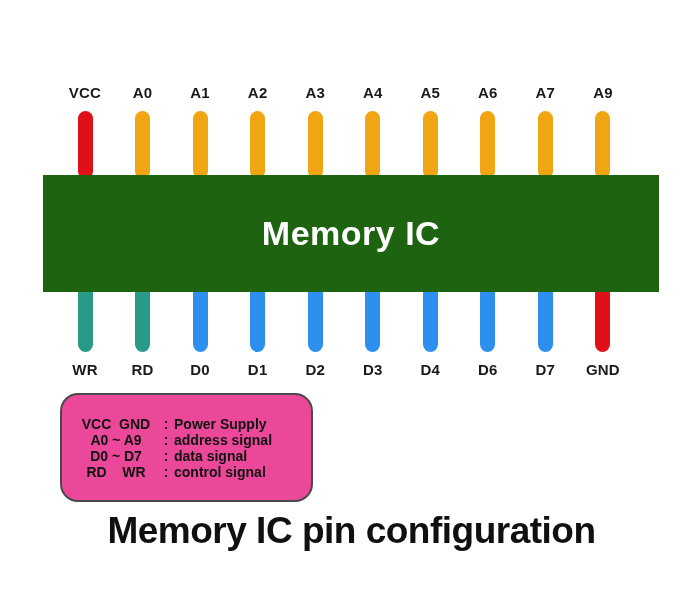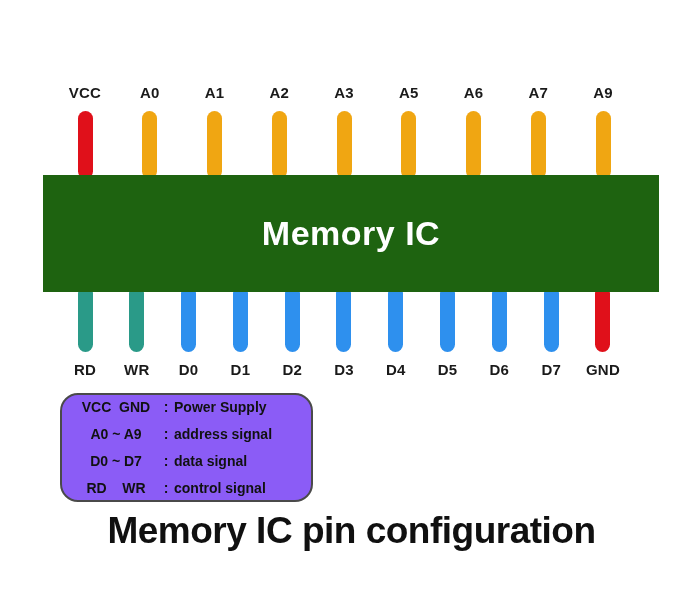--- a/index.html
+++ b/index.html
@@ -18,22 +18,22 @@
   .top .pin{height:68px;}
   .bottom .pin{height:66px;}
   .chip{
     position:absolute;left:43px;top:175px;width:616px;height:117px;z-index:3;
     display:flex;align-items:center;justify-content:center;
   }
   .chip-label{color:#ffffff;font-size:34px;font-weight:bold;letter-spacing:.5px;}
   .legend{
     position:absolute;left:60px;top:393px;width:253px;height:109px;
     border:2px solid #4a4a4a;border-radius:18px;box-sizing:border-box;
-    display:flex;flex-direction:column;justify-content:space-between;
-    padding:4px 10px;background:#8b5cf6;
+    display:flex;flex-direction:column;justify-content:center;
+    padding:4px 10px;background:#ec4899;
   }
   .legend-row{display:flex;align-items:center;font-size:14px;font-weight:bold;color:#111;}
   .legend-names{width:88px;text-align:center;white-space:pre;}
   .legend-sep{width:12px;text-align:center;}
   .legend-desc{margin-left:2px;white-space:pre;}
   .title{
     position:absolute;left:0;top:510px;width:100%;text-align:center;
     font-size:37px;font-weight:bold;color:#101010;letter-spacing:-0.5px;
   }
 </style>
@@ -57,20 +57,24 @@
     </div>
     <div class="pin-col">
       <span class="pin-label">A2</span>
       <div class="pin" style="background: rgb(240, 166, 18);"></div>
     </div>
     <div class="pin-col">
       <span class="pin-label">A3</span>
       <div class="pin" style="background: rgb(240, 166, 18);"></div>
     </div>
     <div class="pin-col">
+      <span class="pin-label">A4</span>
+      <div class="pin" style="background: rgb(240, 166, 18);"></div>
+    </div>
+    <div class="pin-col">
       <span class="pin-label">A5</span>
       <div class="pin" style="background: rgb(240, 166, 18);"></div>
     </div>
     <div class="pin-col">
       <span class="pin-label">A6</span>
       <div class="pin" style="background: rgb(240, 166, 18);"></div>
     </div>
     <div class="pin-col">
       <span class="pin-label">A7</span>
       <div class="pin" style="background: rgb(240, 166, 18);"></div>
@@ -81,49 +85,45 @@
     </div>
   </div>
 
   <div class="chip" style="background: rgb(30, 99, 16);">
     <span class="chip-label">Memory IC</span>
   </div>
 
   <div class="pin-row bottom">
     <div class="pin-col">
       <div class="pin" style="background: rgb(42, 154, 136);"></div>
-      <span class="pin-label">RD</span>
+      <span class="pin-label">WR</span>
     </div>
     <div class="pin-col">
       <div class="pin" style="background: rgb(42, 154, 136);"></div>
-      <span class="pin-label">WR</span>
+      <span class="pin-label">RD</span>
     </div>
     <div class="pin-col">
       <div class="pin" style="background: rgb(46, 144, 238);"></div>
       <span class="pin-label">D0</span>
     </div>
     <div class="pin-col">
       <div class="pin" style="background: rgb(46, 144, 238);"></div>
       <span class="pin-label">D1</span>
     </div>
     <div class="pin-col">
       <div class="pin" style="background: rgb(46, 144, 238);"></div>
       <span class="pin-label">D2</span>
     </div>
     <div class="pin-col">
       <div class="pin" style="background: rgb(46, 144, 238);"></div>
       <span class="pin-label">D3</span>
     </div>
     <div class="pin-col">
       <div class="pin" style="background: rgb(46, 144, 238);"></div>
       <span class="pin-label">D4</span>
-    </div>
-    <div class="pin-col">
-      <div class="pin" style="background: rgb(46, 144, 238);"></div>
-      <span class="pin-label">D5</span>
     </div>
     <div class="pin-col">
       <div class="pin" style="background: rgb(46, 144, 238);"></div>
       <span class="pin-label">D6</span>
     </div>
     <div class="pin-col">
       <div class="pin" style="background: rgb(46, 144, 238);"></div>
       <span class="pin-label">D7</span>
     </div>
     <div class="pin-col">

